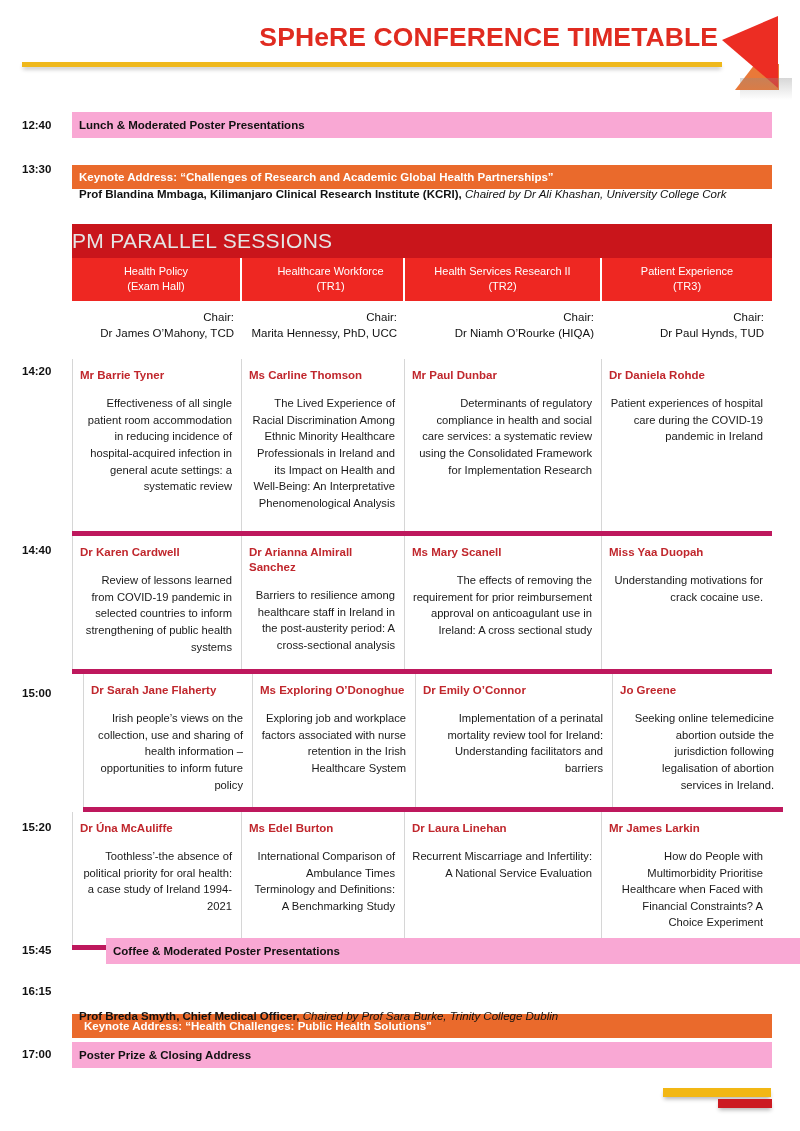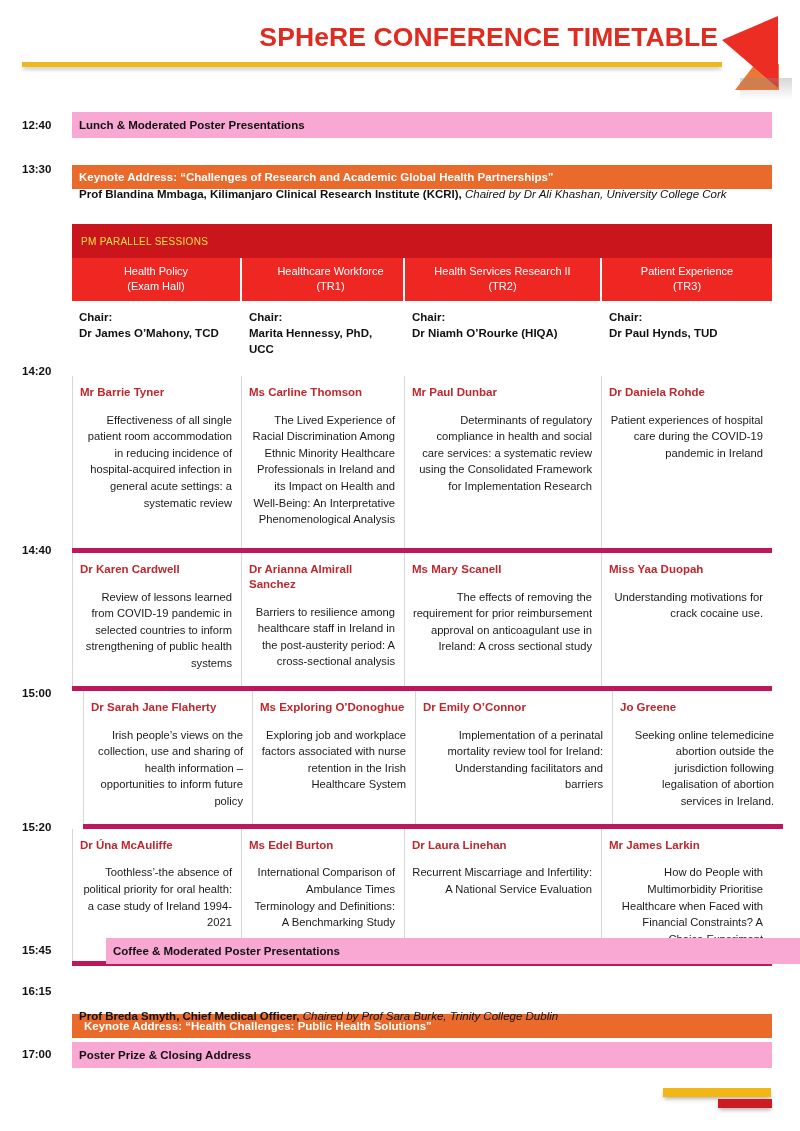--- a/index.html
+++ b/index.html
@@ -118,24 +118,24 @@
     position: absolute;
     left: 72px;
     top: 224px;
     width: 700px;
   }
   .pm-header {
     background: #c9151b;
     height: 34px;
     display: flex;
     align-items: center;
-    padding-left: 9px;
-    box-sizing: border-box;
-    color: #fde047;
-    font-size: 10px;
+    padding-left: 0;
+    box-sizing: border-box;
+    color: #e5e5e5;
+    font-size: 21px;
     letter-spacing: 0.3px;
   }
   .track-header-row {
     display: flex;
     width: 700px;
     background: #0369a1;
   }
   .track-header {
     background: #ee2722;
     color: #ffffff;
@@ -154,23 +154,24 @@
 
   .chair-row {
     display: flex;
     width: 700px;
     padding-top: 8px;
   }
   .chair-cell {
     box-sizing: border-box;
     padding: 0 8px 0 7px;
     font-size: 11.5px;
-    font-weight: bold;
+    font-weight: normal;
     color: #111;
     line-height: 1.42;
+    text-align: right;
   }
 
   .talk-row {
     display: flex;
     width: 700px;
     border-bottom: 5px solid #be185d;
     box-sizing: border-box;
   }
   .talk-cell {
     box-sizing: border-box;

